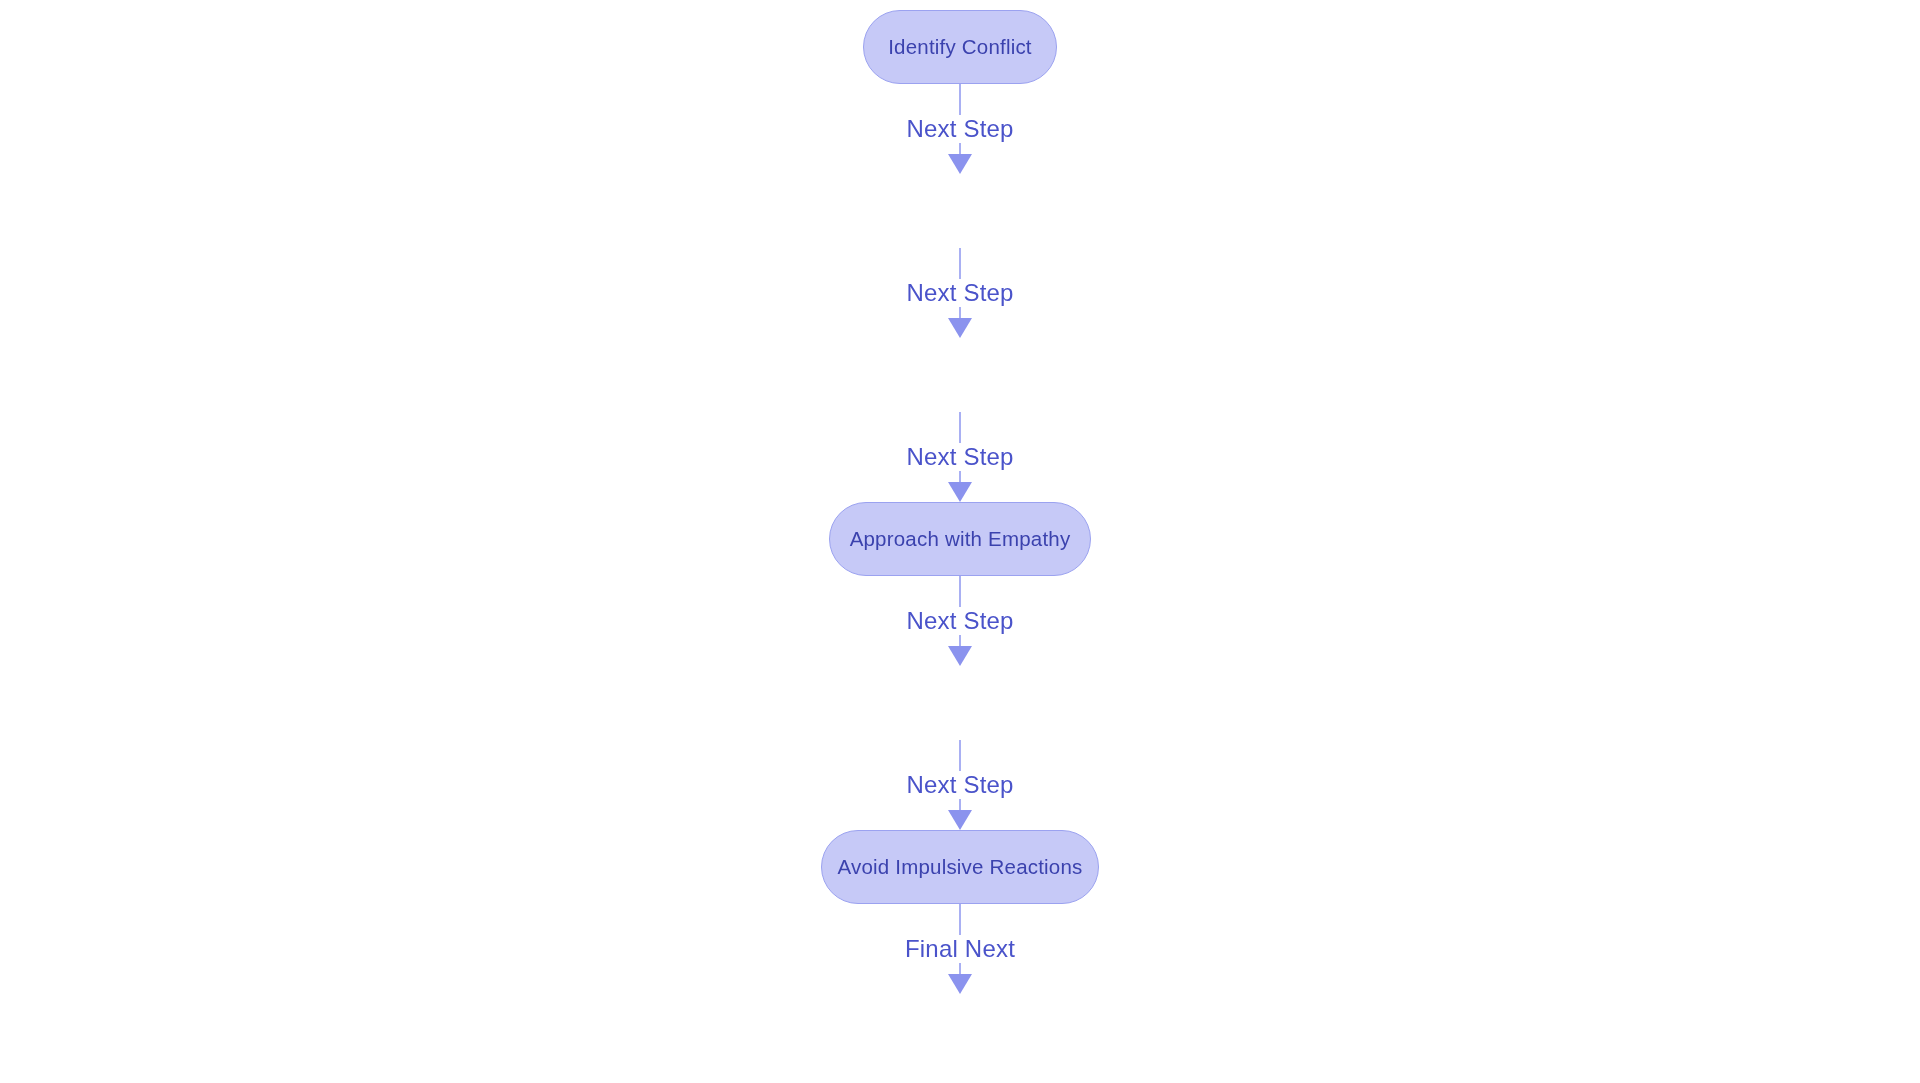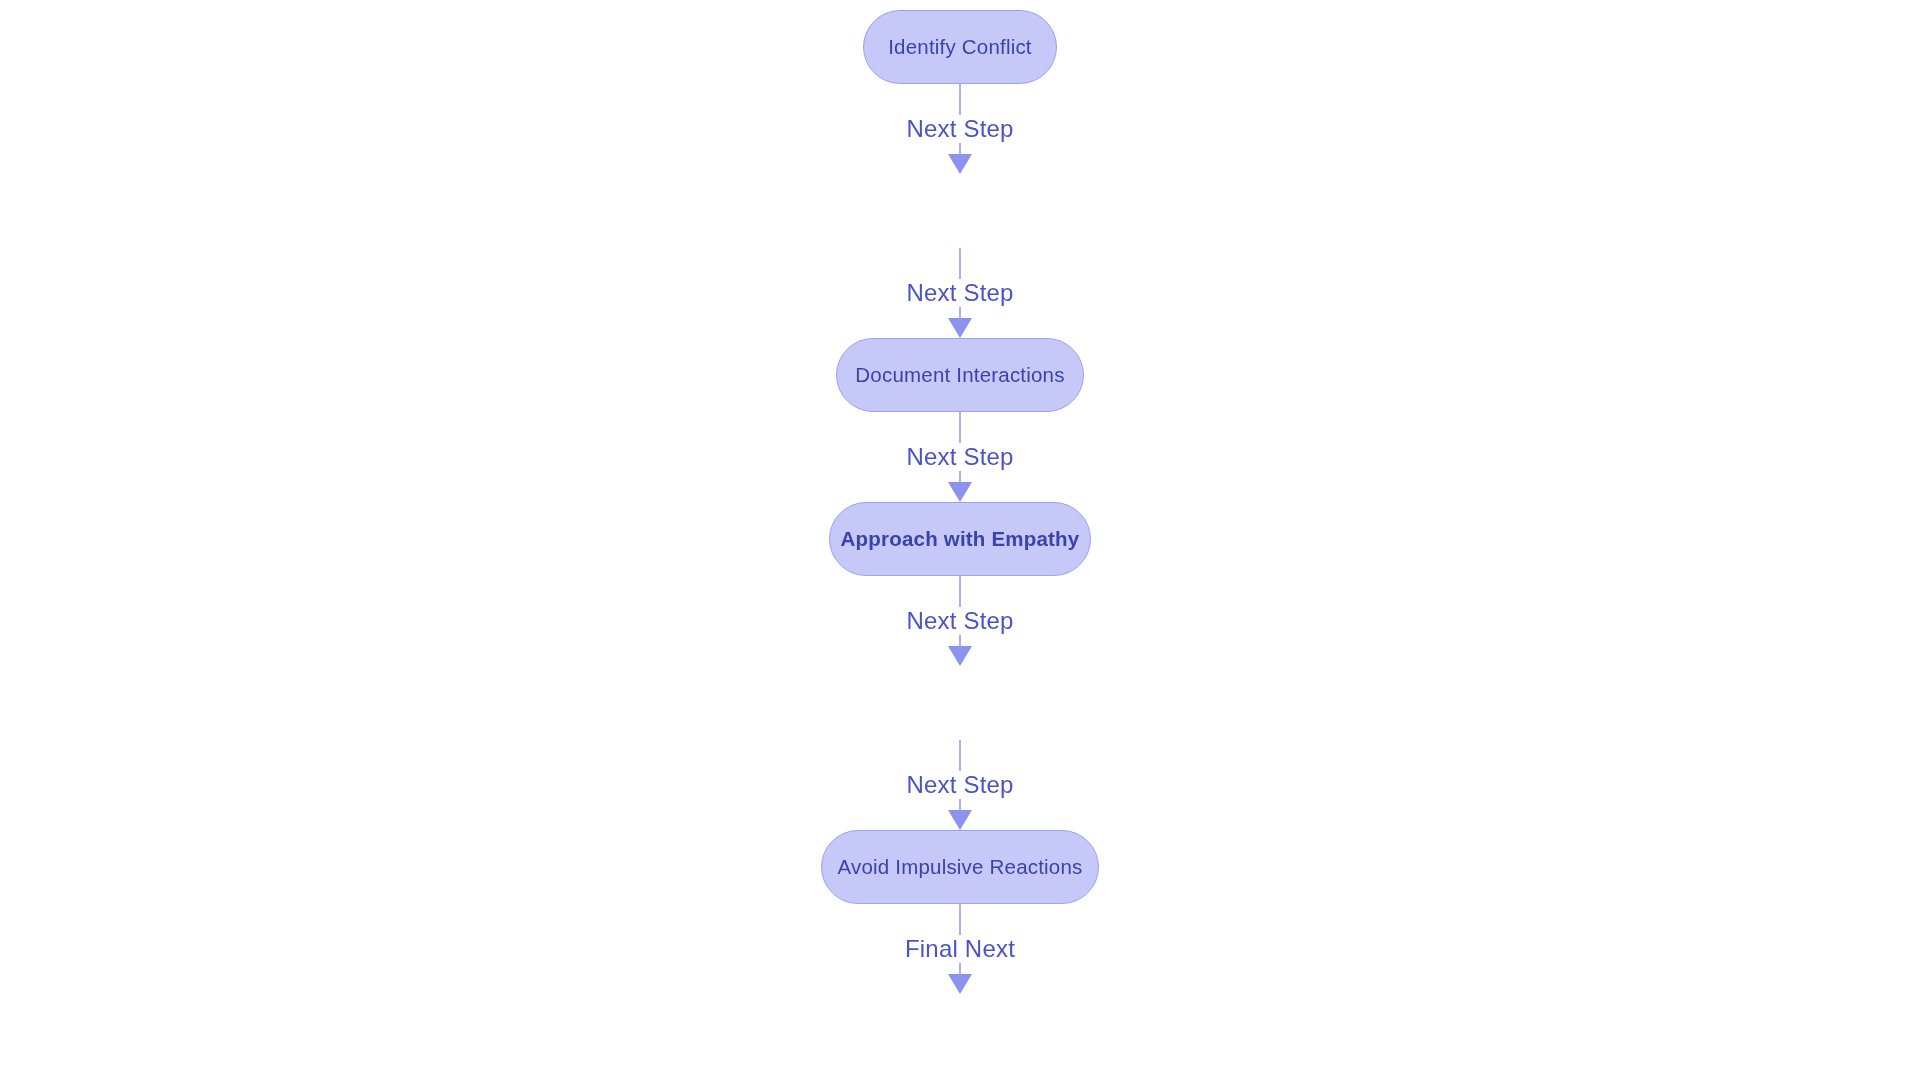--- a/index.html
+++ b/index.html
@@ -35,21 +35,21 @@
     border-radius:38px;
     color:var(--node-text);
     font-size:20.5px;
     letter-spacing:0.2px;
     white-space:nowrap;
     text-align:center;
   }
   .n0{top:10px;width:194px;}
   .n1{top:174px;width:278px;}
   .n2{top:338px;width:248px;}
-  .n3{top:502px;width:262px;font-weight:bold;}
+  .n3{top:502px;width:262px;}
   .n4{top:666px;width:226px;}
   .n5{top:830px;width:278px;}
   .n6{top:994px;width:194px;}
 
   .edge{
     position:absolute;
     left:960px;
     width:0;
     height:90px;
   }
@@ -104,21 +104,20 @@
     <span class="edge-label">Next Step</span>
   </div>
 
 
   <div class="edge e1">
     <div class="edge-line"></div>
     <div class="edge-arrow"></div>
     <span class="edge-label">Next Step</span>
   </div>
 
-  <div class="node n2">Document Interactions</div>
 
   <div class="edge e2">
     <div class="edge-line"></div>
     <div class="edge-arrow"></div>
     <span class="edge-label">Next Step</span>
   </div>
 
   <div class="node n3">Approach with Empathy</div>
 
   <div class="edge e3">

